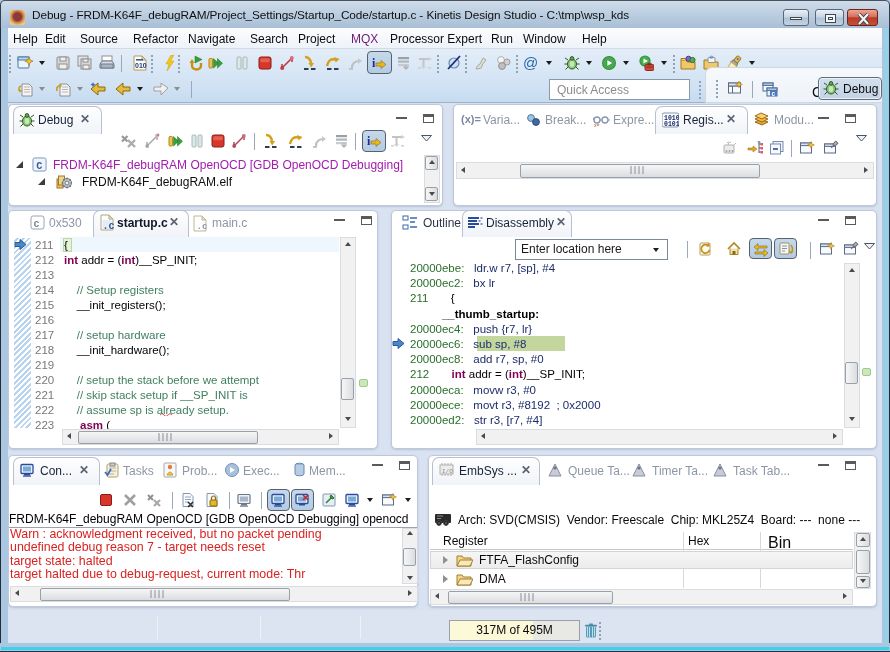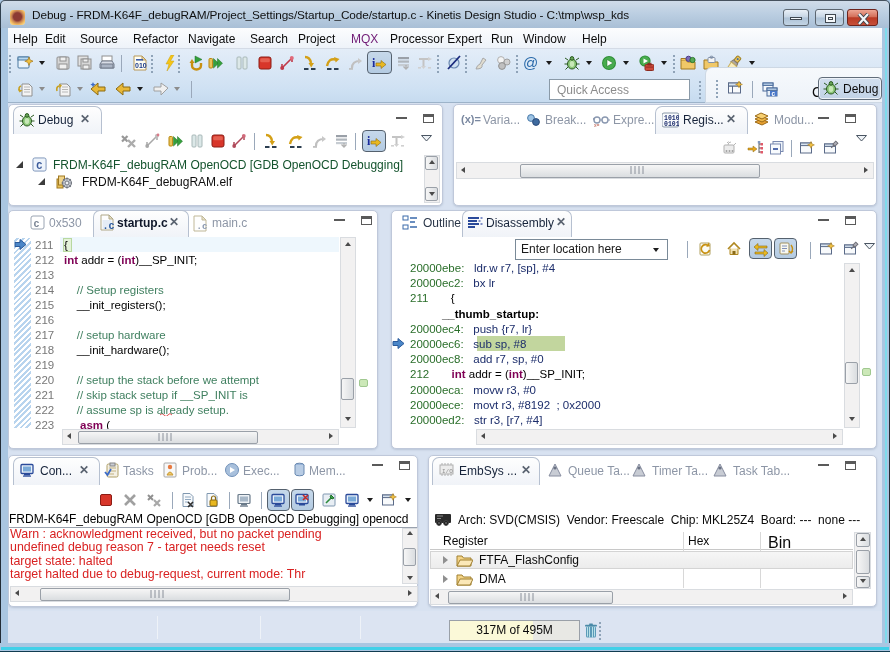--- a/index.html
+++ b/index.html
@@ -348,21 +348,21 @@
     <rect x="1" y="12" width="3" height="1.6" fill="#d0d0d0"></rect>
     <rect x="11" y="12" width="3" height="1.6" fill="#d0d0d0"></rect>
   </svg>
 <svg class="abs" style="left:15px;top:160px" width="9" height="9" viewBox="0 0 9 9">
     <path d="M8 1 V8 H1z" fill="#3c3c3c"></path>
   </svg>
 <svg class="abs" style="left:32px;top:157px" width="15" height="15" viewBox="0 0 16 16">
     <rect x="1" y="1" width="14" height="14" rx="2" fill="#eef4fb" stroke="#7a92b8"></rect>
     <text x="4.5" y="12.5" font-size="11" font-weight="bold" fill="#3a5a9a" font-family="Liberation Mono">C</text>
   </svg>
-<div class="abs" style="left:53px;top:158px;font-size:12px;color:#14532d">FRDM-K64F_debugRAM OpenOCD [GDB OpenOCD Debugging]</div>
+<div class="abs" style="left:53px;top:158px;font-size:12px;color:#a21caf">FRDM-K64F_debugRAM OpenOCD [GDB OpenOCD Debugging]</div>
 <svg class="abs" style="left:37px;top:177px" width="9" height="9" viewBox="0 0 9 9">
     <path d="M8 1 V8 H1z" fill="#3c3c3c"></path>
   </svg>
 <svg class="abs" style="left:56px;top:174px" width="16" height="16" viewBox="0 0 16 16">
     <rect x="1" y="5" width="6" height="9" fill="#e8c25a" stroke="#a07820"></rect>
     <rect x="2.5" y="2" width="6" height="9" fill="#f0d48a" stroke="#a07820"></rect>
     <circle cx="11" cy="9" r="4.5" fill="#c8ccd4" stroke="#70757e"></circle>
     <circle cx="11" cy="9" r="2" fill="#f0f2f4" stroke="#70757e"></circle>
     <path d="M11 3.5 v2 M11 12.5 v2 M5.5 9 h2 M14.5 9 h2 M7.2 5.2 l1.4 1.4 M13.4 11.4 l1.4 1.4 M7.2 12.8 l1.4-1.4 M13.4 6.6 l1.4-1.4" stroke="#70757e" stroke-width="1.2"></path>
   </svg>

